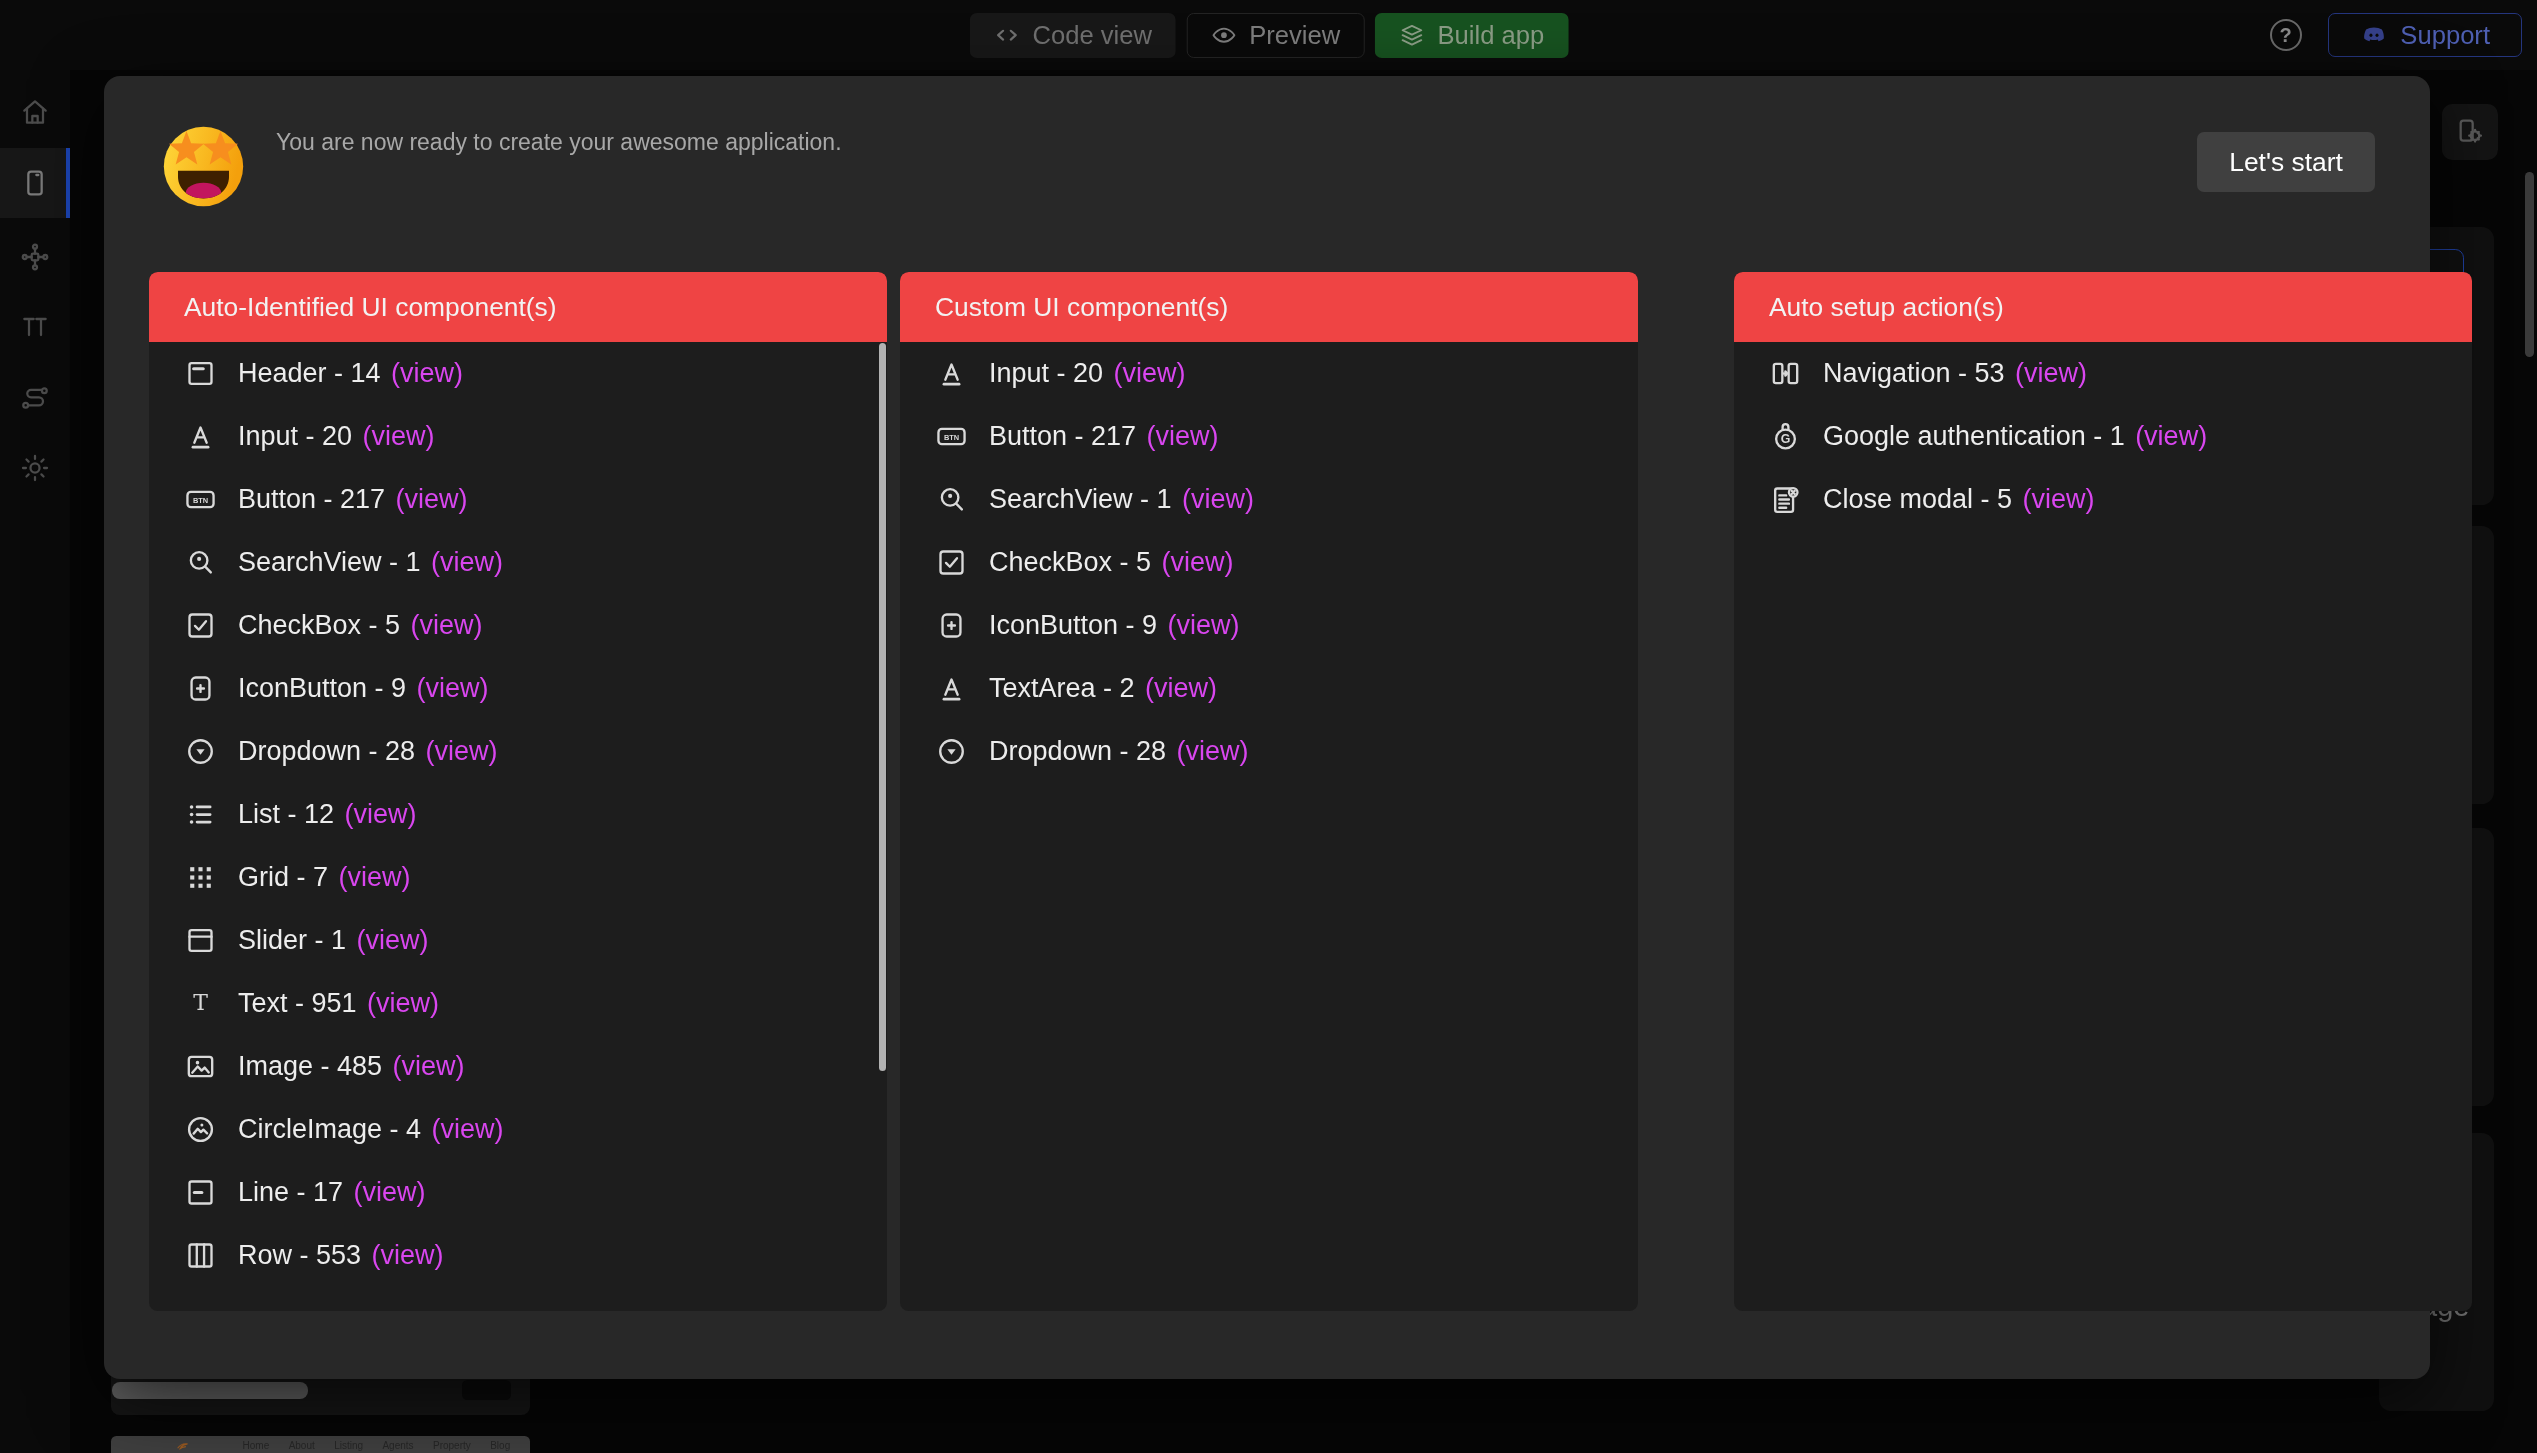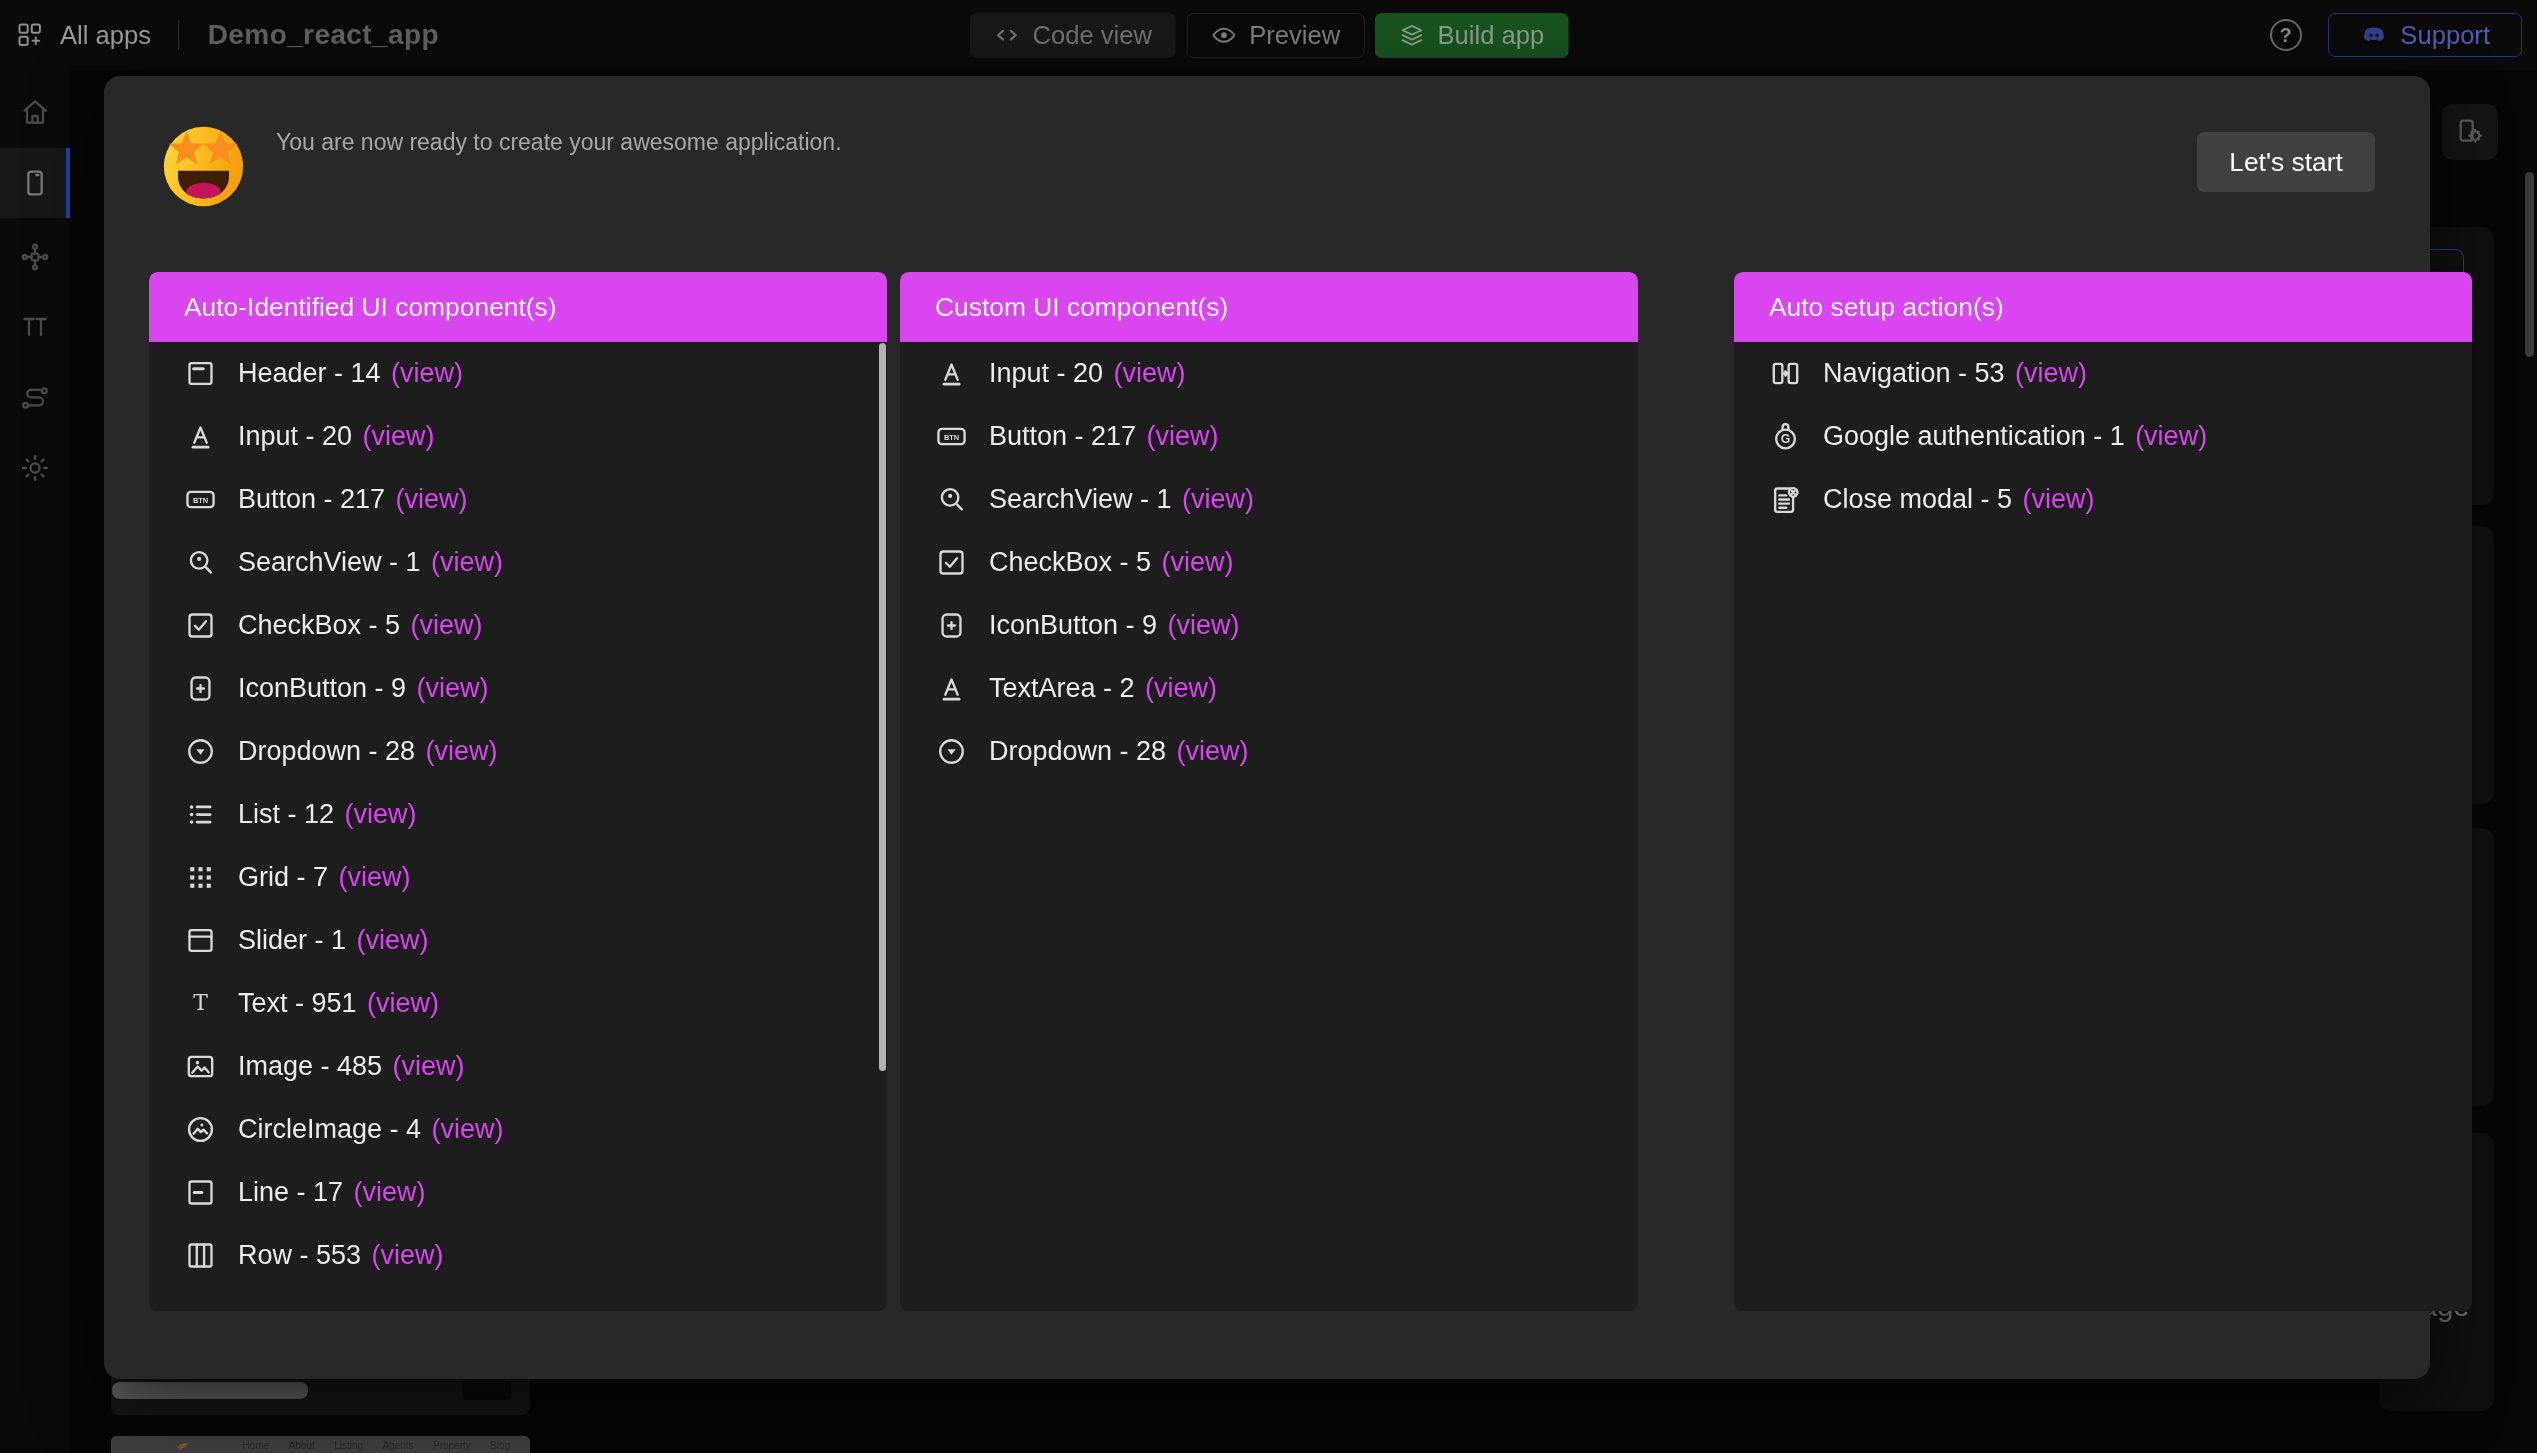--- a/index.html
+++ b/index.html
@@ -60,47 +60,34 @@
     border-radius:16px;box-shadow:0 21px 70px rgba(0,0,0,.65);}
   #congrats-emoji{position:absolute;left:57px;top:48px;width:85px;height:85px;}
   #modal-titles{position:absolute;left:172px;top:42px;width:1894px;}
   #modal-title{font-size:36px;font-weight:700;color:#ffffff;letter-spacing:0.2px;}
   #modal-subtitle{font-size:23px;color:#a8a8a8;margin-top:10.6px;}
   #lets-start{position:absolute;left:2093px;top:56px;width:178px;height:60px;background:#404040;border:none;
     border-radius:7px;color:#fff;font-size:26.4px;font-weight:500;cursor:pointer;
     font-family:"Liberation Sans","DejaVu Sans",sans-serif;}
   .col{position:absolute;top:196px;width:738px;height:1039px;background:#1d1d1d;border-radius:8.8px;overflow:hidden;}
   #col-0{left:45px;} #col-1{left:796px;} #col-2{left:1630px;}
-  .col-title{height:70px;background:#d946ef;display:flex;align-items:center;padding:8px 35px;
+  .col-title{height:70px;background:#ef4444;display:flex;align-items:center;padding:8px 35px;
     font-size:26.4px;color:#f2f2f2;}
   .col-list{position:relative;}
   .item{display:flex;align-items:center;height:63px;padding:0 35px;gap:21px;}
   .item-icon{width:33px;height:33px;color:#d9d9d9;flex:0 0 auto;}
   .item-icon svg{width:33px;height:33px;}
   .item-label{font-size:27px;color:#ededed;white-space:nowrap;}
   .view-link{font-size:27px;color:#d946ef;cursor:pointer;text-decoration:none;margin-left:-10.6px;}
   #col1-scrollbar{position:absolute;left:730px;top:71px;width:7px;height:728px;border-radius:3.5px;background:#b2b2b2;}
 </style>
 </head>
 <body>
 
 <div id="topbar">
-  <div id="topbar-left">
-    <span class="apps-icon">
-        <svg viewBox="0 0 24 24" fill="none" stroke="currentColor" stroke-width="1.7" stroke-linecap="round" stroke-linejoin="round" width="100%" height="100%">
-          <rect x="3" y="3" width="7" height="7" rx="1.5"></rect>
-          <rect x="13.5" y="3" width="7" height="7" rx="1.5"></rect>
-          <rect x="3" y="13.5" width="7" height="7" rx="1.5"></rect>
-          <path d="M17 14.2v5.6M14.2 17h5.6"></path>
-        </svg>
-      </span>
-    <span id="all-apps">All apps</span>
-    <span class="tb-divider"></span>
-    <span id="app-title">Demo_react_app</span>
-  </div>
   <div id="topbar-center">
     <div class="tb-btn" id="btn-codeview">
       <span class="ic">
           <svg viewBox="0 0 24 24" fill="none" stroke="currentColor" stroke-width="2" stroke-linecap="round" stroke-linejoin="round" width="100%" height="100%">
             <path d="M8.5 8l-4.5 4 4.5 4M15.5 8l4.5 4-4.5 4"></path>
           </svg>
         </span>
       <span>Code view</span>
     </div>
     <div class="tb-btn" id="btn-preview">

